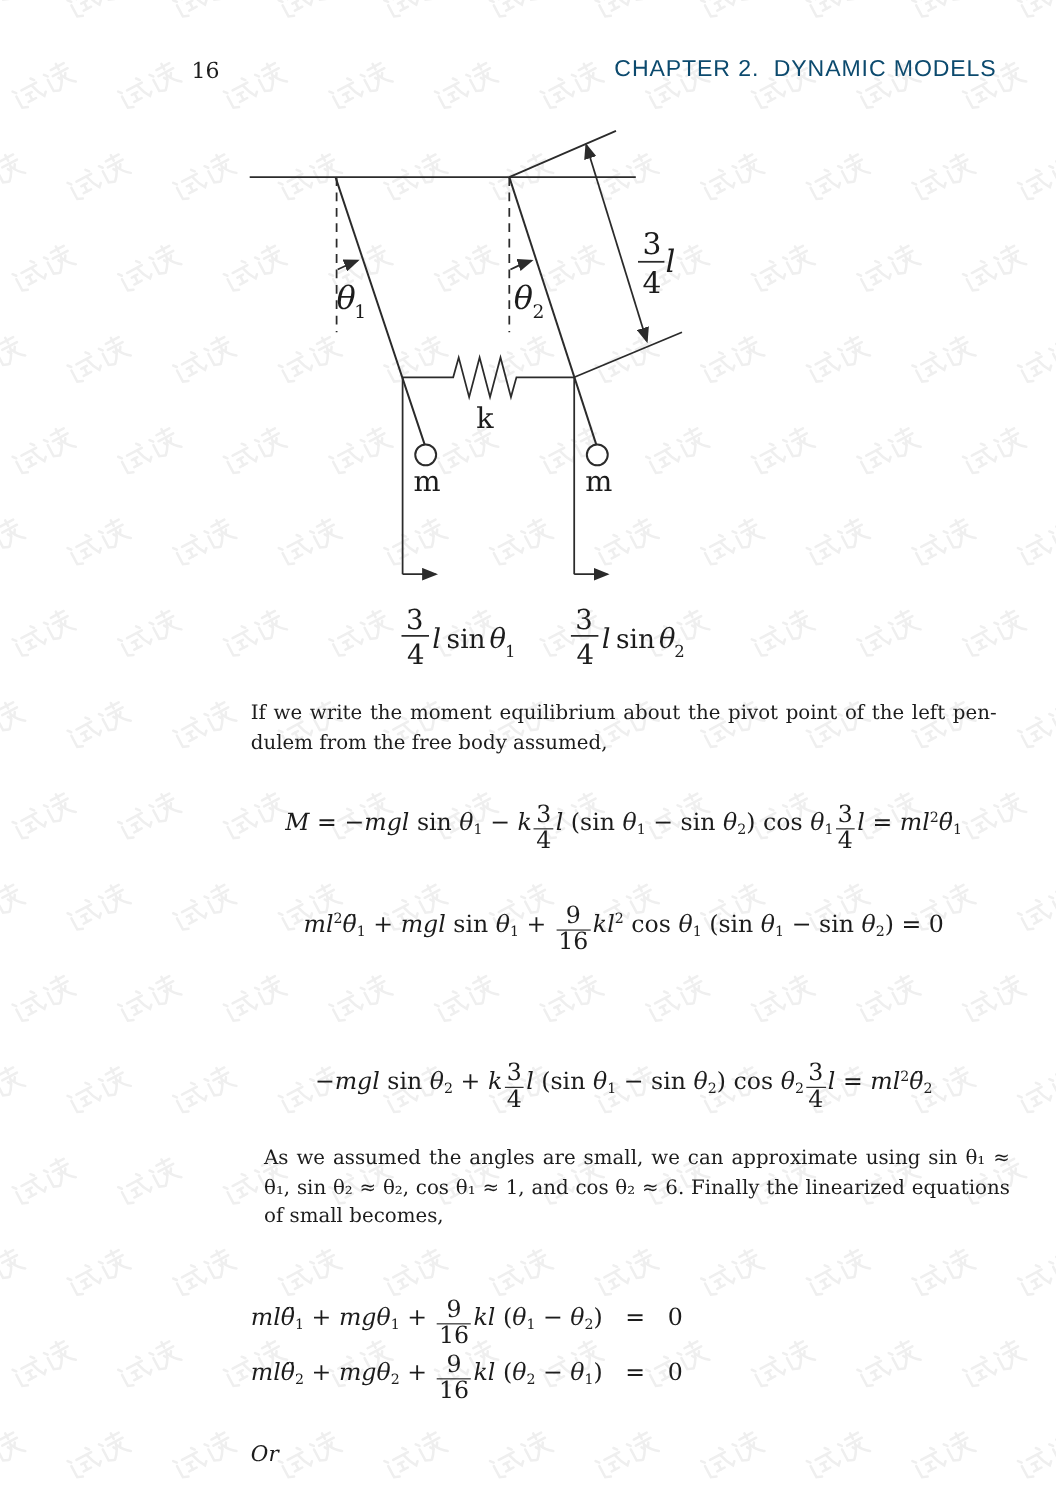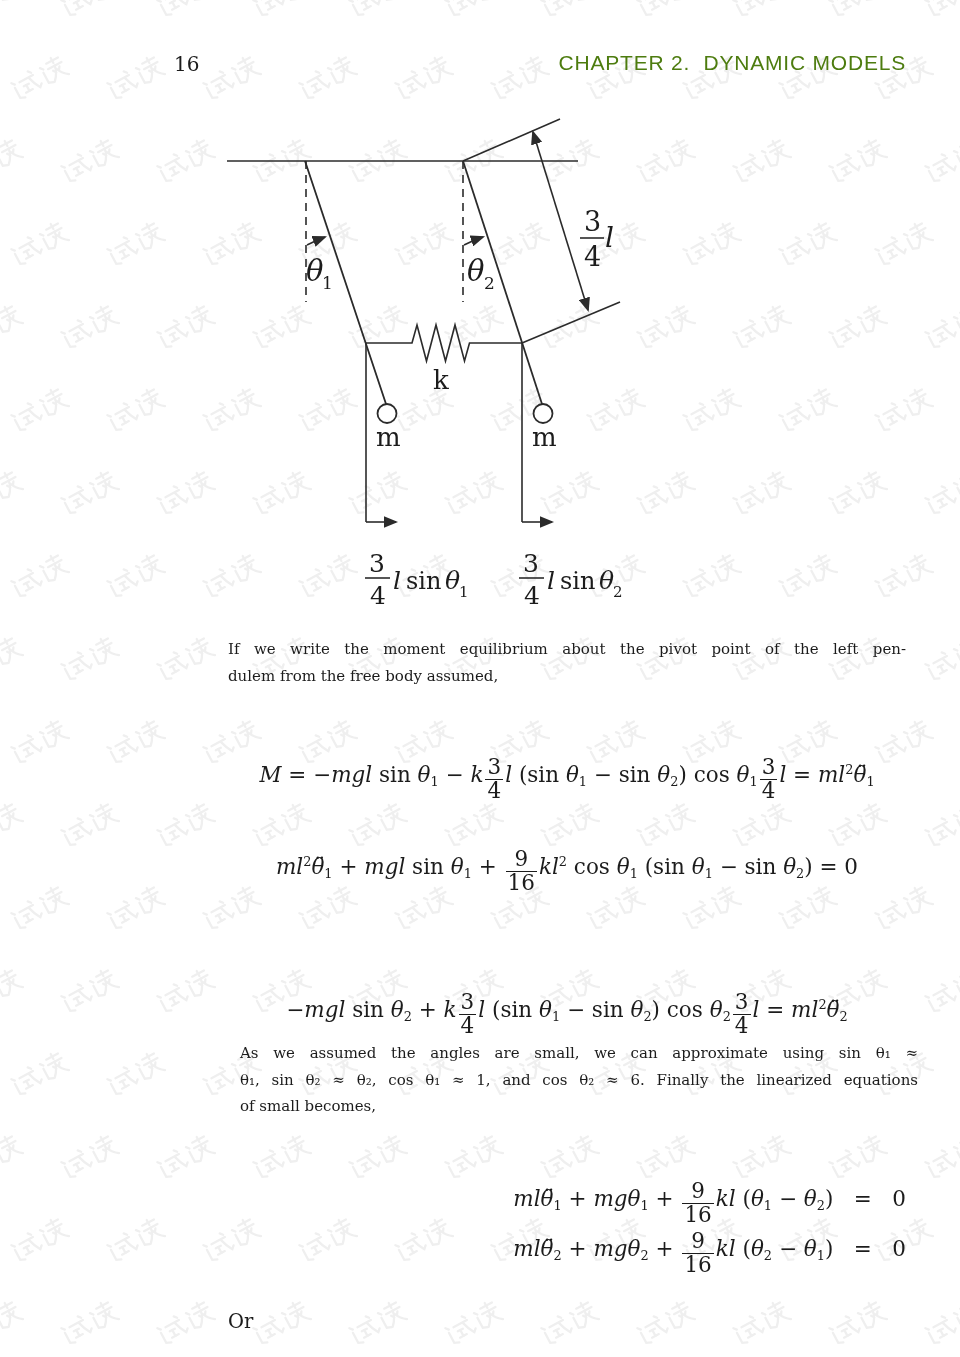--- a/index.html
+++ b/index.html
@@ -9,46 +9,46 @@
     font-family:"DejaVu Serif","Liberation Serif",serif;
   }
   .abs{position:absolute;}
   #watermark-layer{position:absolute;left:0;top:0;width:960px;height:1357px;z-index:0;}
   #content{position:absolute;left:0;top:0;width:960px;height:1022px;z-index:1;}
 
   
   #page-num{left:174px;top:52px;font-size:20px;}
   #chapter-title{left:300px;top:51px;width:606px;text-align:right;
     font-family:"Liberation Sans","DejaVu Sans",sans-serif;
-    font-size:21px;letter-spacing:0.8px;white-space:pre;color:#4d7c0f;}
+    font-size:21px;letter-spacing:0.8px;white-space:pre;color:#0c4a6e;}
 
   
   #figure-svg{position:absolute;left:0;top:0;}
   #figure-svg .ln{stroke:#2b2b2b;stroke-width:1.6;fill:none;}
   #figure-svg .dash{stroke-dasharray:8 6;}
   #figure-svg .thick{stroke-width:1.8;}
   #figure-svg text{fill:#1c1c1c;font-family:"DejaVu Serif","Liberation Serif",serif;}
   #figure-svg .it{font-style:italic;}
 
   
-  .para{position:absolute;left:228px;width:678px;font-size:15px;line-height:26.6px;}
+  .para{position:absolute;left:228px;width:678px;font-size:18px;line-height:26.6px;}
   .jl{text-align:justify;text-align-last:justify;}
 
   
   .eqbox{position:absolute;left:228px;width:678px;display:flex;
-    justify-content:center;align-items:center;margin-top:26px;}
+    justify-content:center;align-items:center;}
   .eq{font-size:21.5px;white-space:pre;}
   .eq i{font-style:italic;}
   .eq sub{font-size:0.6em;line-height:0;vertical-align:-0.28em;}
   .eq sup{font-size:0.6em;line-height:0;vertical-align:0.58em;}
   .frac{display:inline-block;vertical-align:-0.72em;text-align:center;
     margin:0 2px;line-height:1.04;}
   .frac .fn{display:block;padding:0 2px;border-bottom:1.4px solid #1c1c1c;}
   .frac .fd{display:block;padding:0 2px;}
-  .eqrow{height:50px;display:flex;justify-content:flex-end;align-items:center;}
+  .eqrow{height:50px;display:flex;justify-content:flex-start;align-items:center;}
 </style>
 </head>
 <body>
 
 <svg id="watermark-layer" xmlns="http://www.w3.org/2000/svg" aria-label="试读">
   <defs>
     <g id="wm-glyph" fill="none" stroke-width="2.4" stroke-linecap="round">
 
       <path d="M5,7 l2.5,3"></path>
         <path d="M6,13 L6,25 L11,27"></path>
@@ -383,15 +383,15 @@
 
   <div class="abs" style="left:228px;top:1178px;width:678px;">
     <div class="eqrow">
       <span class="eq"><i>ml</i><i>θ̈</i><sub>1</sub><span> + </span><i>mg</i><i>θ</i><sub>1</sub><span> + </span><span class="frac"><span class="fn">9</span><span class="fd">16</span></span><i>kl</i><span> (</span><i>θ</i><sub>1</sub><span> − </span><i>θ</i><sub>2</sub><span>)   =   0</span></span>
     </div>
     <div class="eqrow">
       <span class="eq"><i>ml</i><i>θ̈</i><sub>2</sub><span> + </span><i>mg</i><i>θ</i><sub>2</sub><span> + </span><span class="frac"><span class="fn">9</span><span class="fd">16</span></span><i>kl</i><span> (</span><i>θ</i><sub>2</sub><span> − </span><i>θ</i><sub>1</sub><span>)   =   0</span></span>
     </div>
   </div>
 
-  <div class="abs" style="left:228px;top:1310px;font-size:19.5px;">Or</div>
+  <div class="abs" style="left:228px;top:1310px;font-size:19.5px;font-style:italic;">Or</div>
 
 </div>
 
 </body></html>

